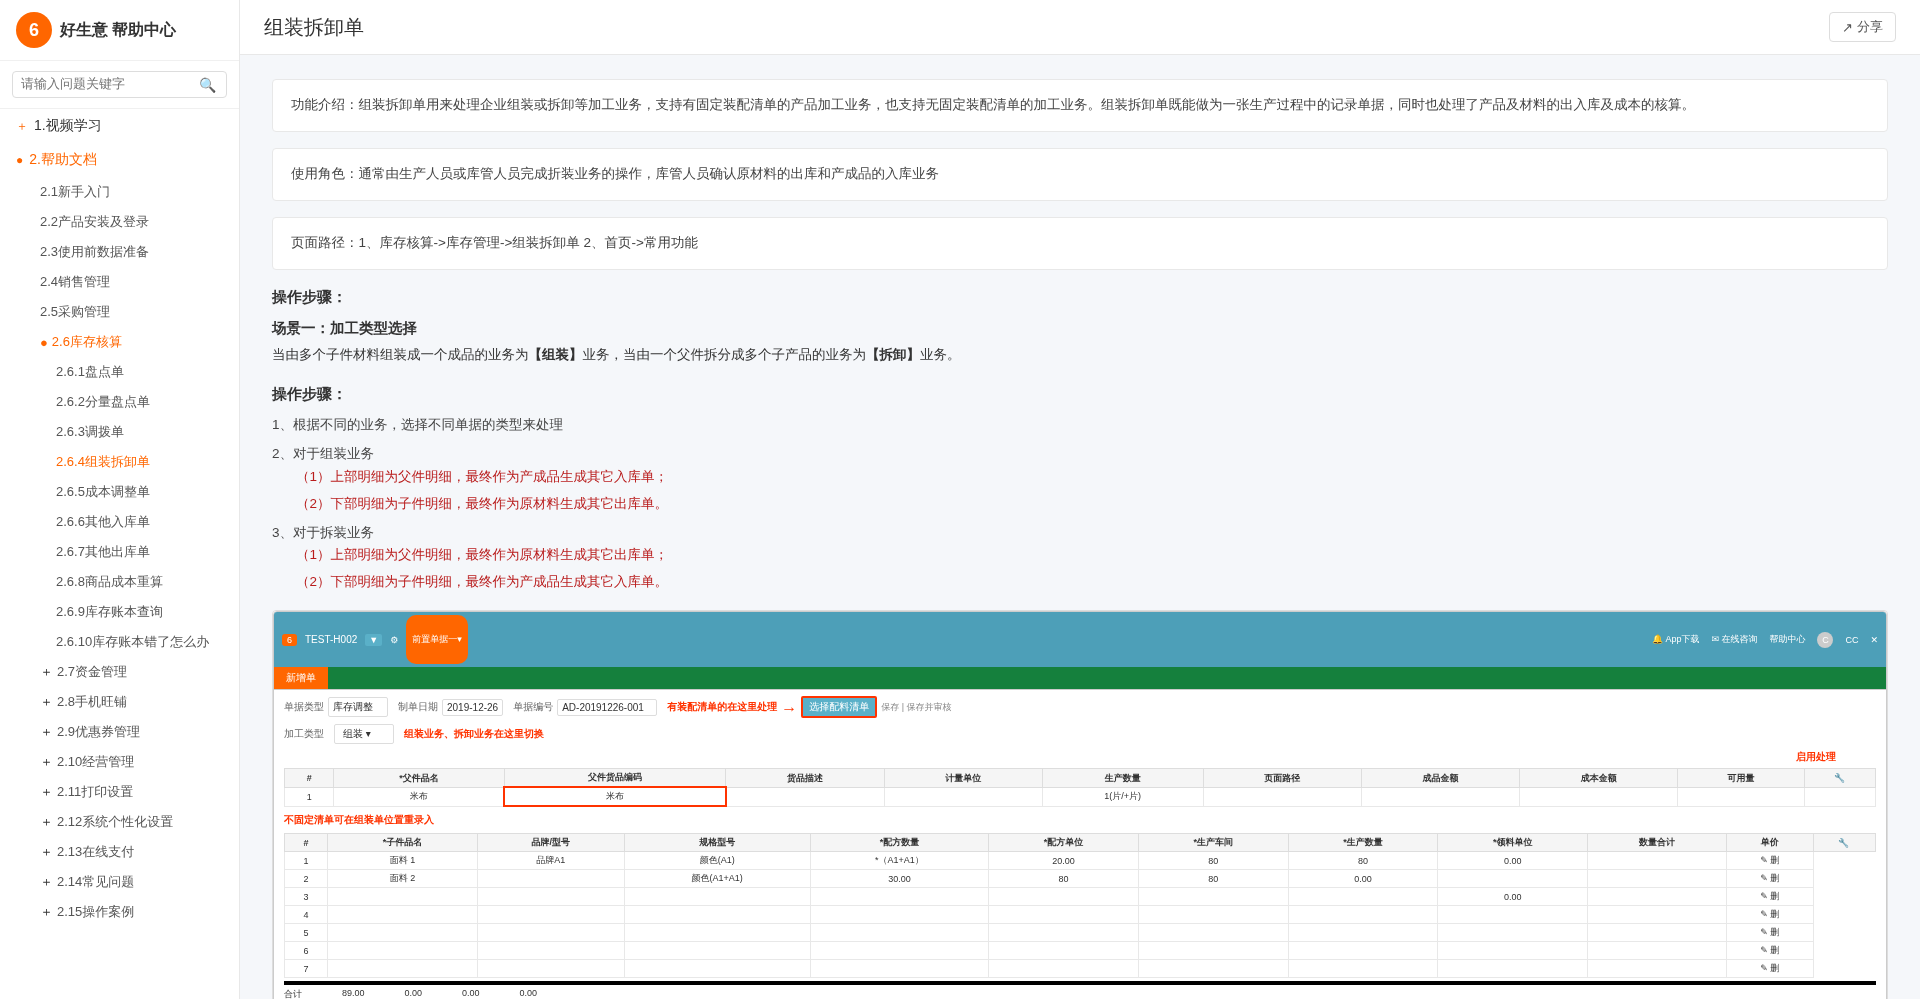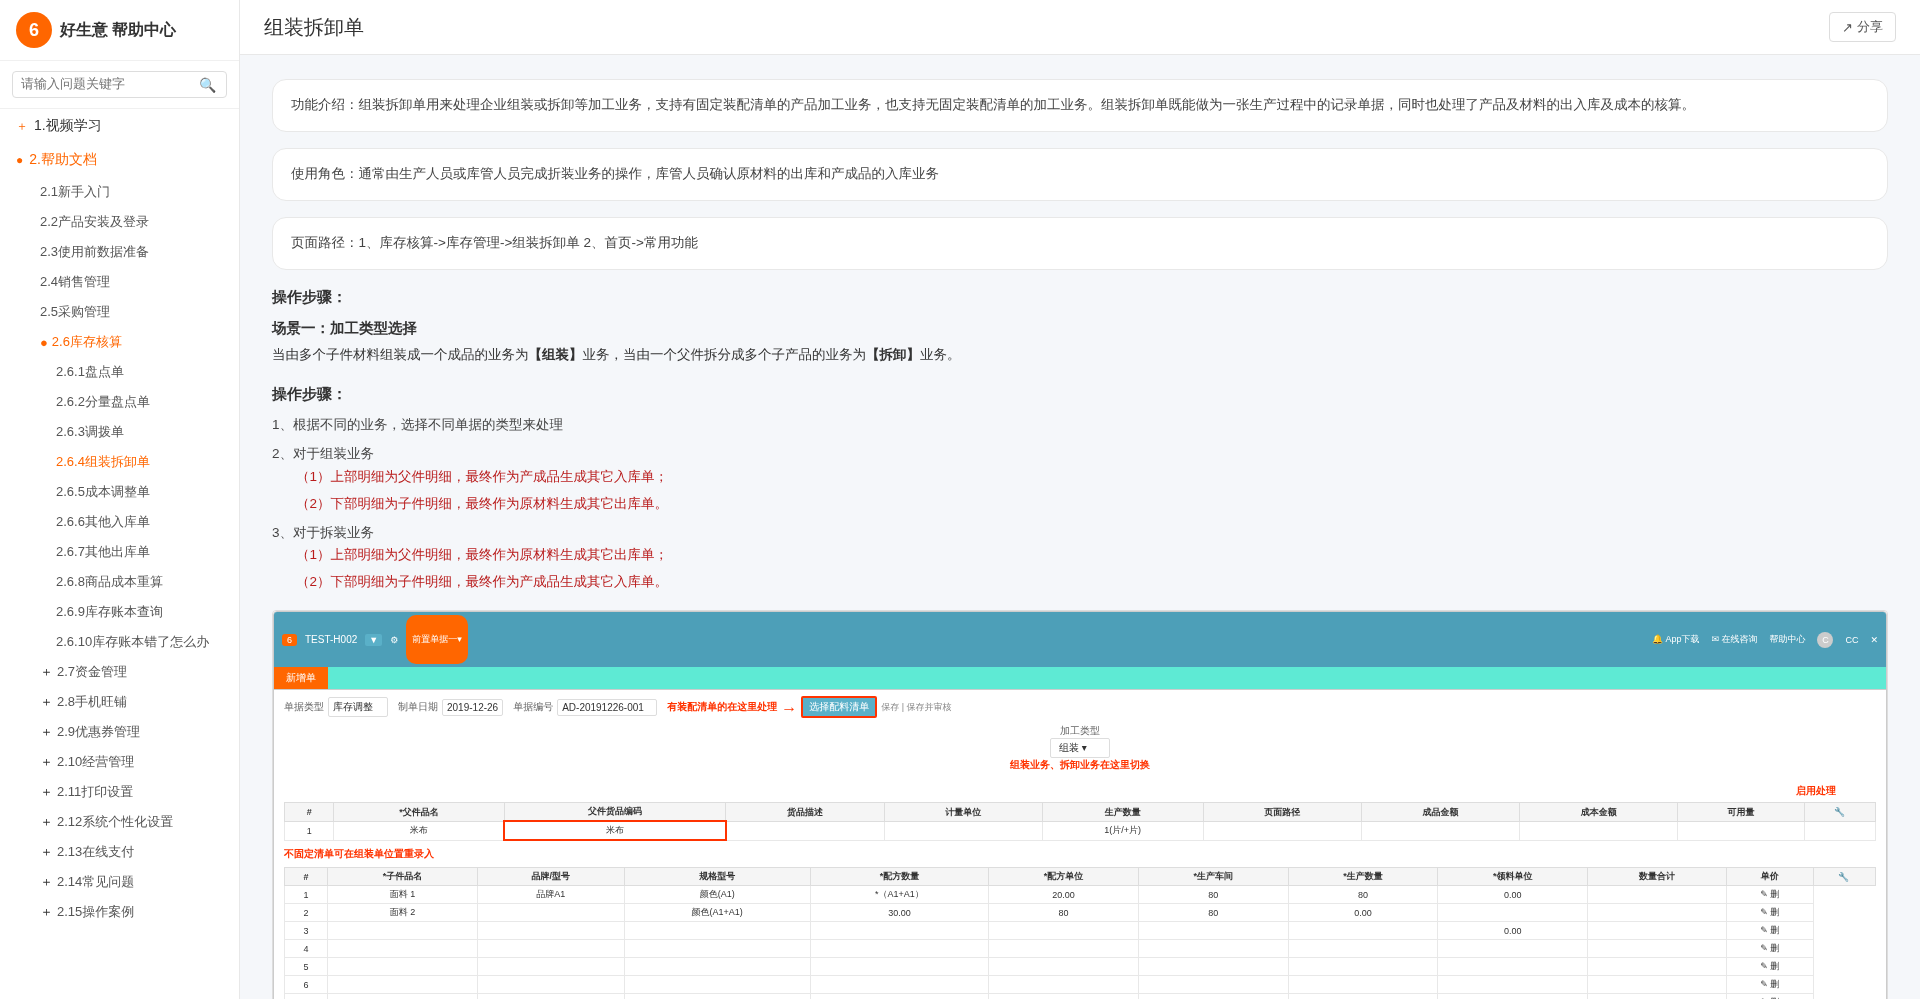--- a/index.html
+++ b/index.html
@@ -134,21 +134,21 @@
     
     #content {
       flex: 1;
       overflow-y: auto;
       padding: 24px 32px;
       background: #f5f7fa;
     }
     .info-block {
       background: #fff;
       border: 1px solid #e8e8e8;
-      border-radius: 14px;
+      border-radius: 4px;
       padding: 14px 18px;
       margin-bottom: 16px;
       font-size: 13.5px;
       line-height: 1.7;
       color: #444;
     }
     .section-title {
       font-size: 15px;
       font-weight: 600;
       color: #333;
@@ -440,21 +440,21 @@
           <div style="display:flex;gap:12px;font-size:9px;align-items:center;">
             <span>🔔 App下载</span>
             <span>✉ 在线咨询</span>
             <span>帮助中心</span>
             <span style="background:#ccc;border-radius:50%;width:16px;height:16px;display:inline-flex;align-items:center;justify-content:center;">C</span>
             <span>CC</span>
             <span>✕</span>
           </div>
         </div>
 
-        <div style="background:#5eead4;display:flex;align-items:center;gap:0;font-size:10px;border-bottom:1px solid #ccc;">
+        <div style="background:#15803d;display:flex;align-items:center;gap:0;font-size:10px;border-bottom:1px solid #ccc;">
           <div style="background:#ff6600;color:#fff;padding:4px 12px;font-size:10px;">
             <span>新增单</span>
           </div>
         </div>
 
         <div style="background:#fff;padding:6px 10px;">
           <div style="display:flex;align-items:center;gap:10px;margin-bottom:6px;flex-wrap:wrap;">
             <div style="display:flex;align-items:center;gap:4px;">
               <span class="mock-label">单据类型</span>
               <span class="mock-field">库存调整</span>
@@ -471,21 +471,21 @@
             <div style="position:relative;display:flex;align-items:center;">
               <span class="annotation-text">有装配清单的在这里处理</span>
               <span style="color:#ff3300;font-size:16px;margin:0 4px;">→</span>
               <button class="mock-btn" style="border:2px solid #ff3300;background:#5ab0c8;">
                 <span>选择配料清单</span>
               </button>
               <span style="color:#888;font-size:9px;margin-left:4px;">保存 | 保存并审核</span>
             </div>
           </div>
 
-          <div style="display:flex;align-items:center;margin-bottom:12px;flex-direction:column;">
+          <div style="display:flex;align-items:center;gap:10px;margin-bottom:6px;">
             <span class="mock-label">加工类型</span>
             <div style="border:1px solid #ddd;padding:2px 8px;font-size:10px;border-radius:2px;min-width:60px;">组装 ▾</div>
 
             <span class="annotation-text">组装业务、拆卸业务在这里切换</span>
           </div>
 
           <div style="display:flex;justify-content:flex-end;margin-bottom:4px;">
             <span class="annotation-text" style="margin-right:40px;">启用处理</span>
           </div>
 

